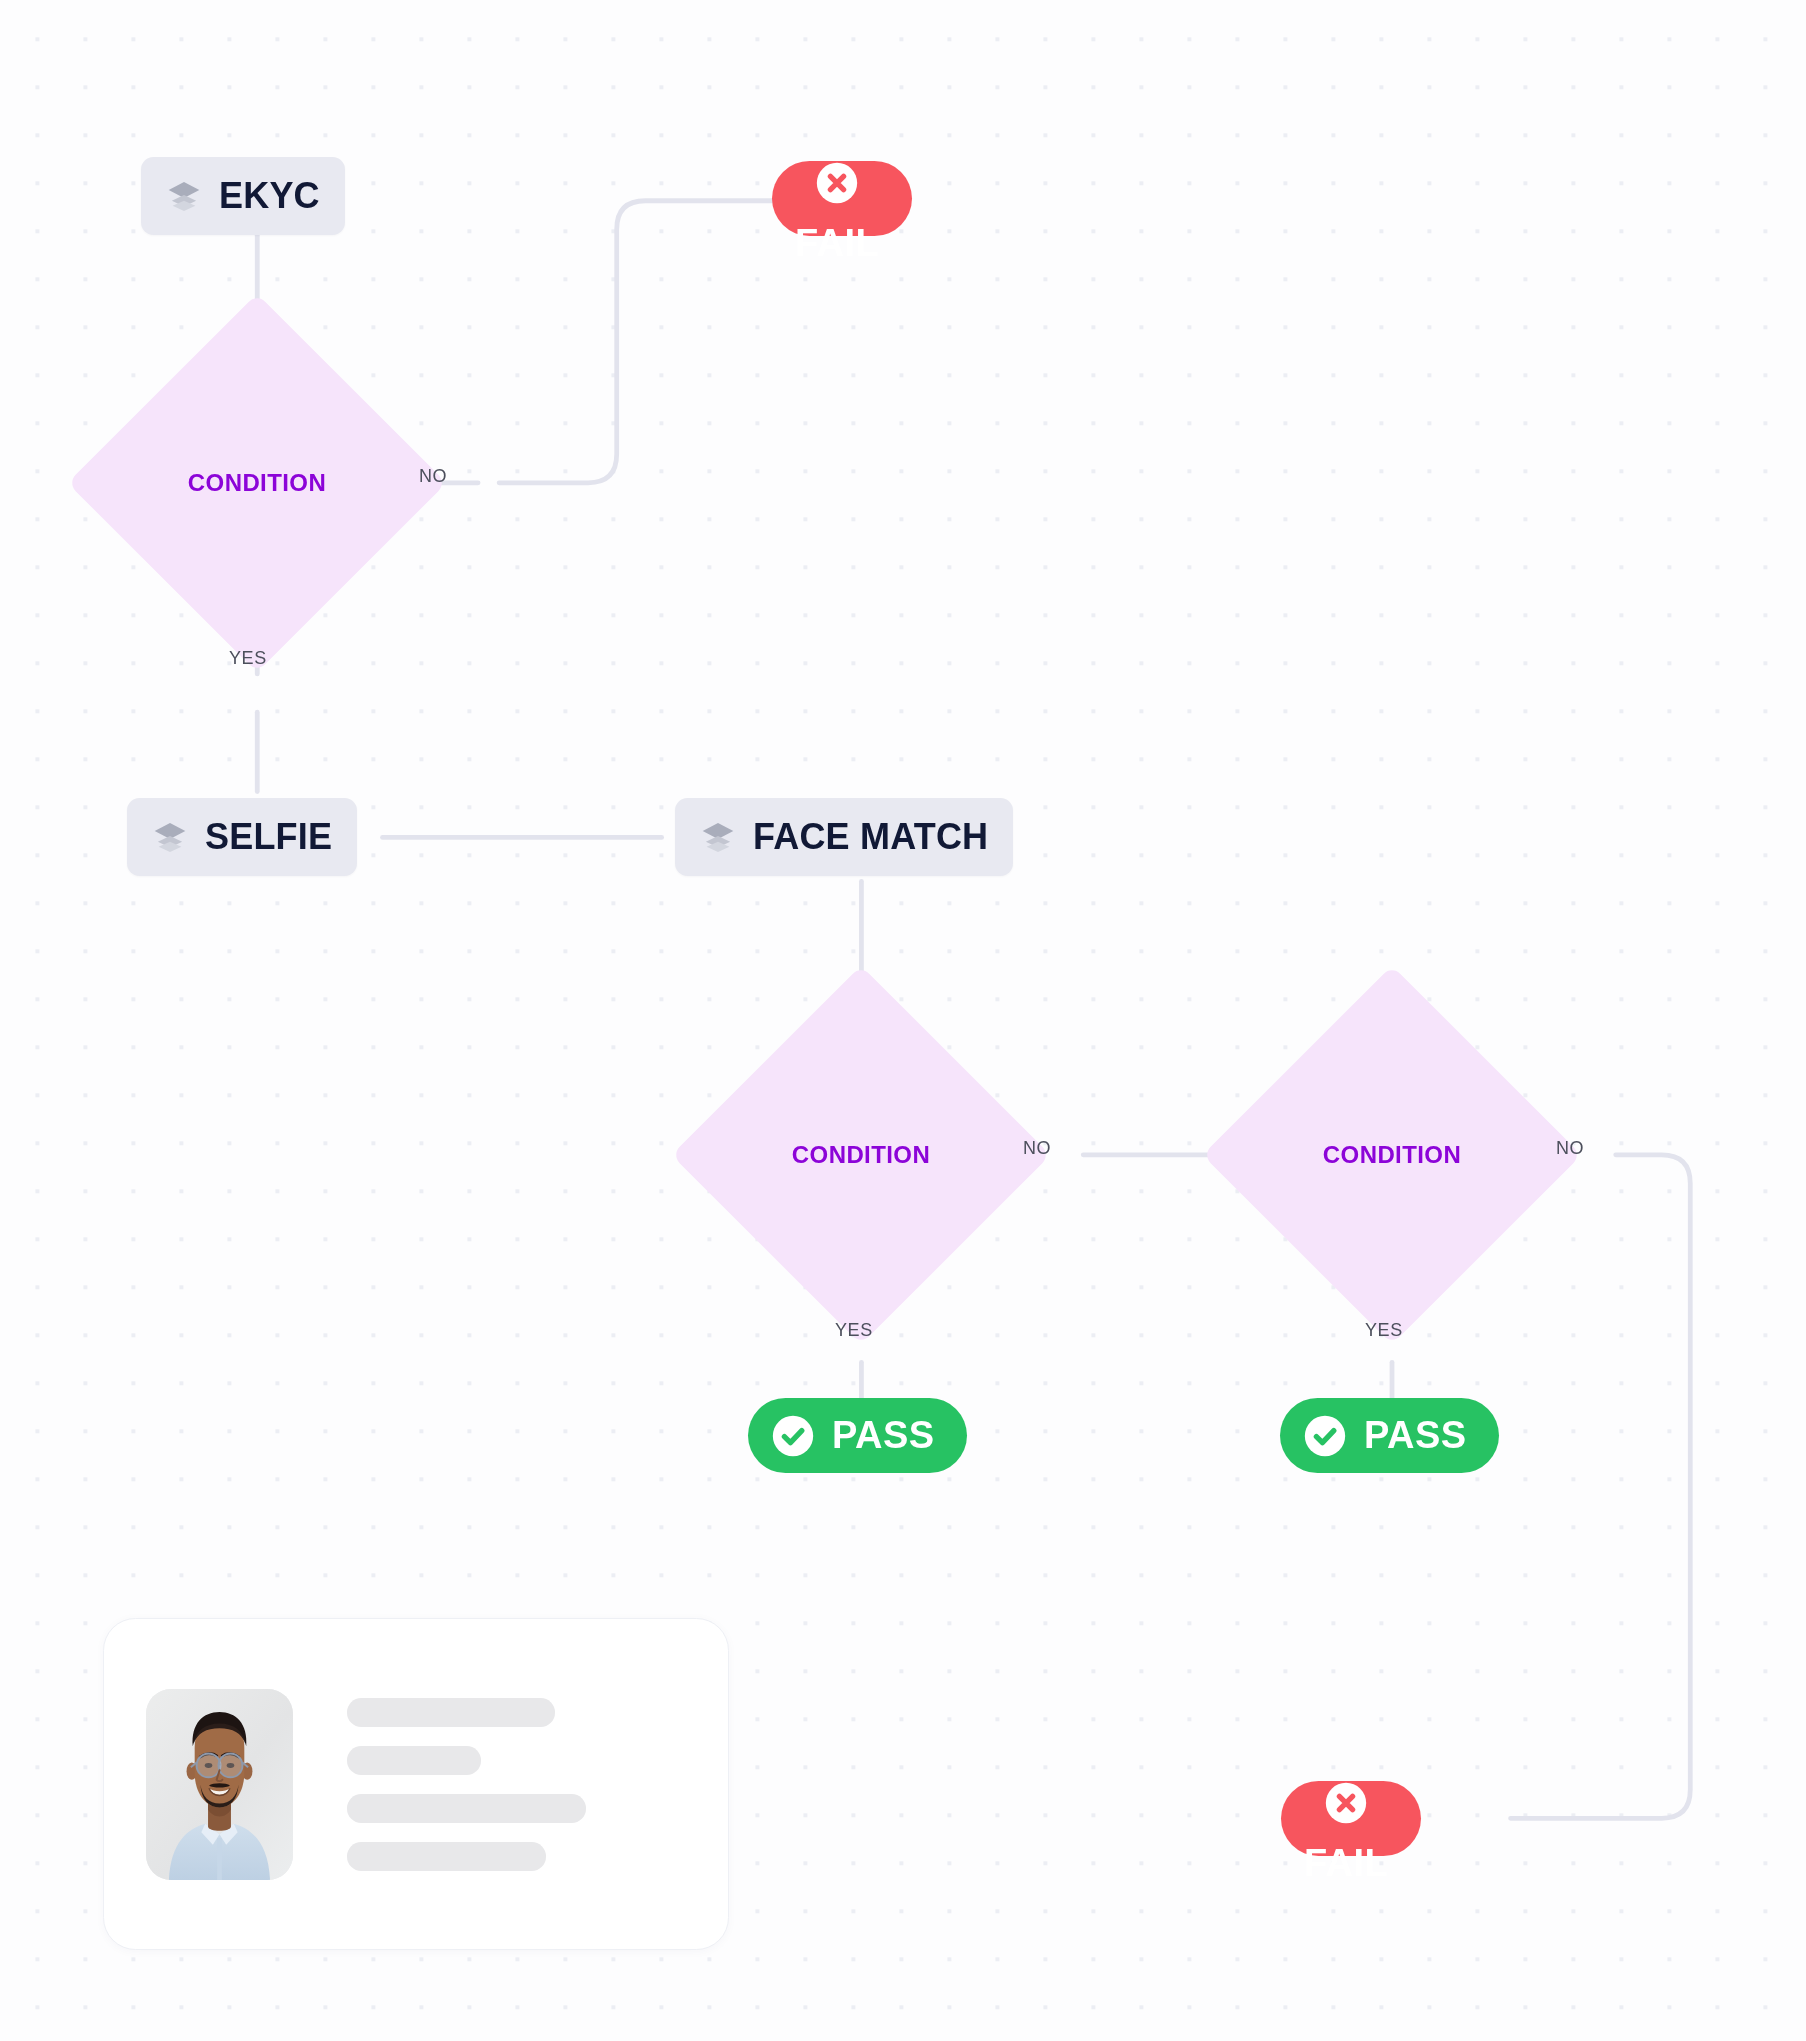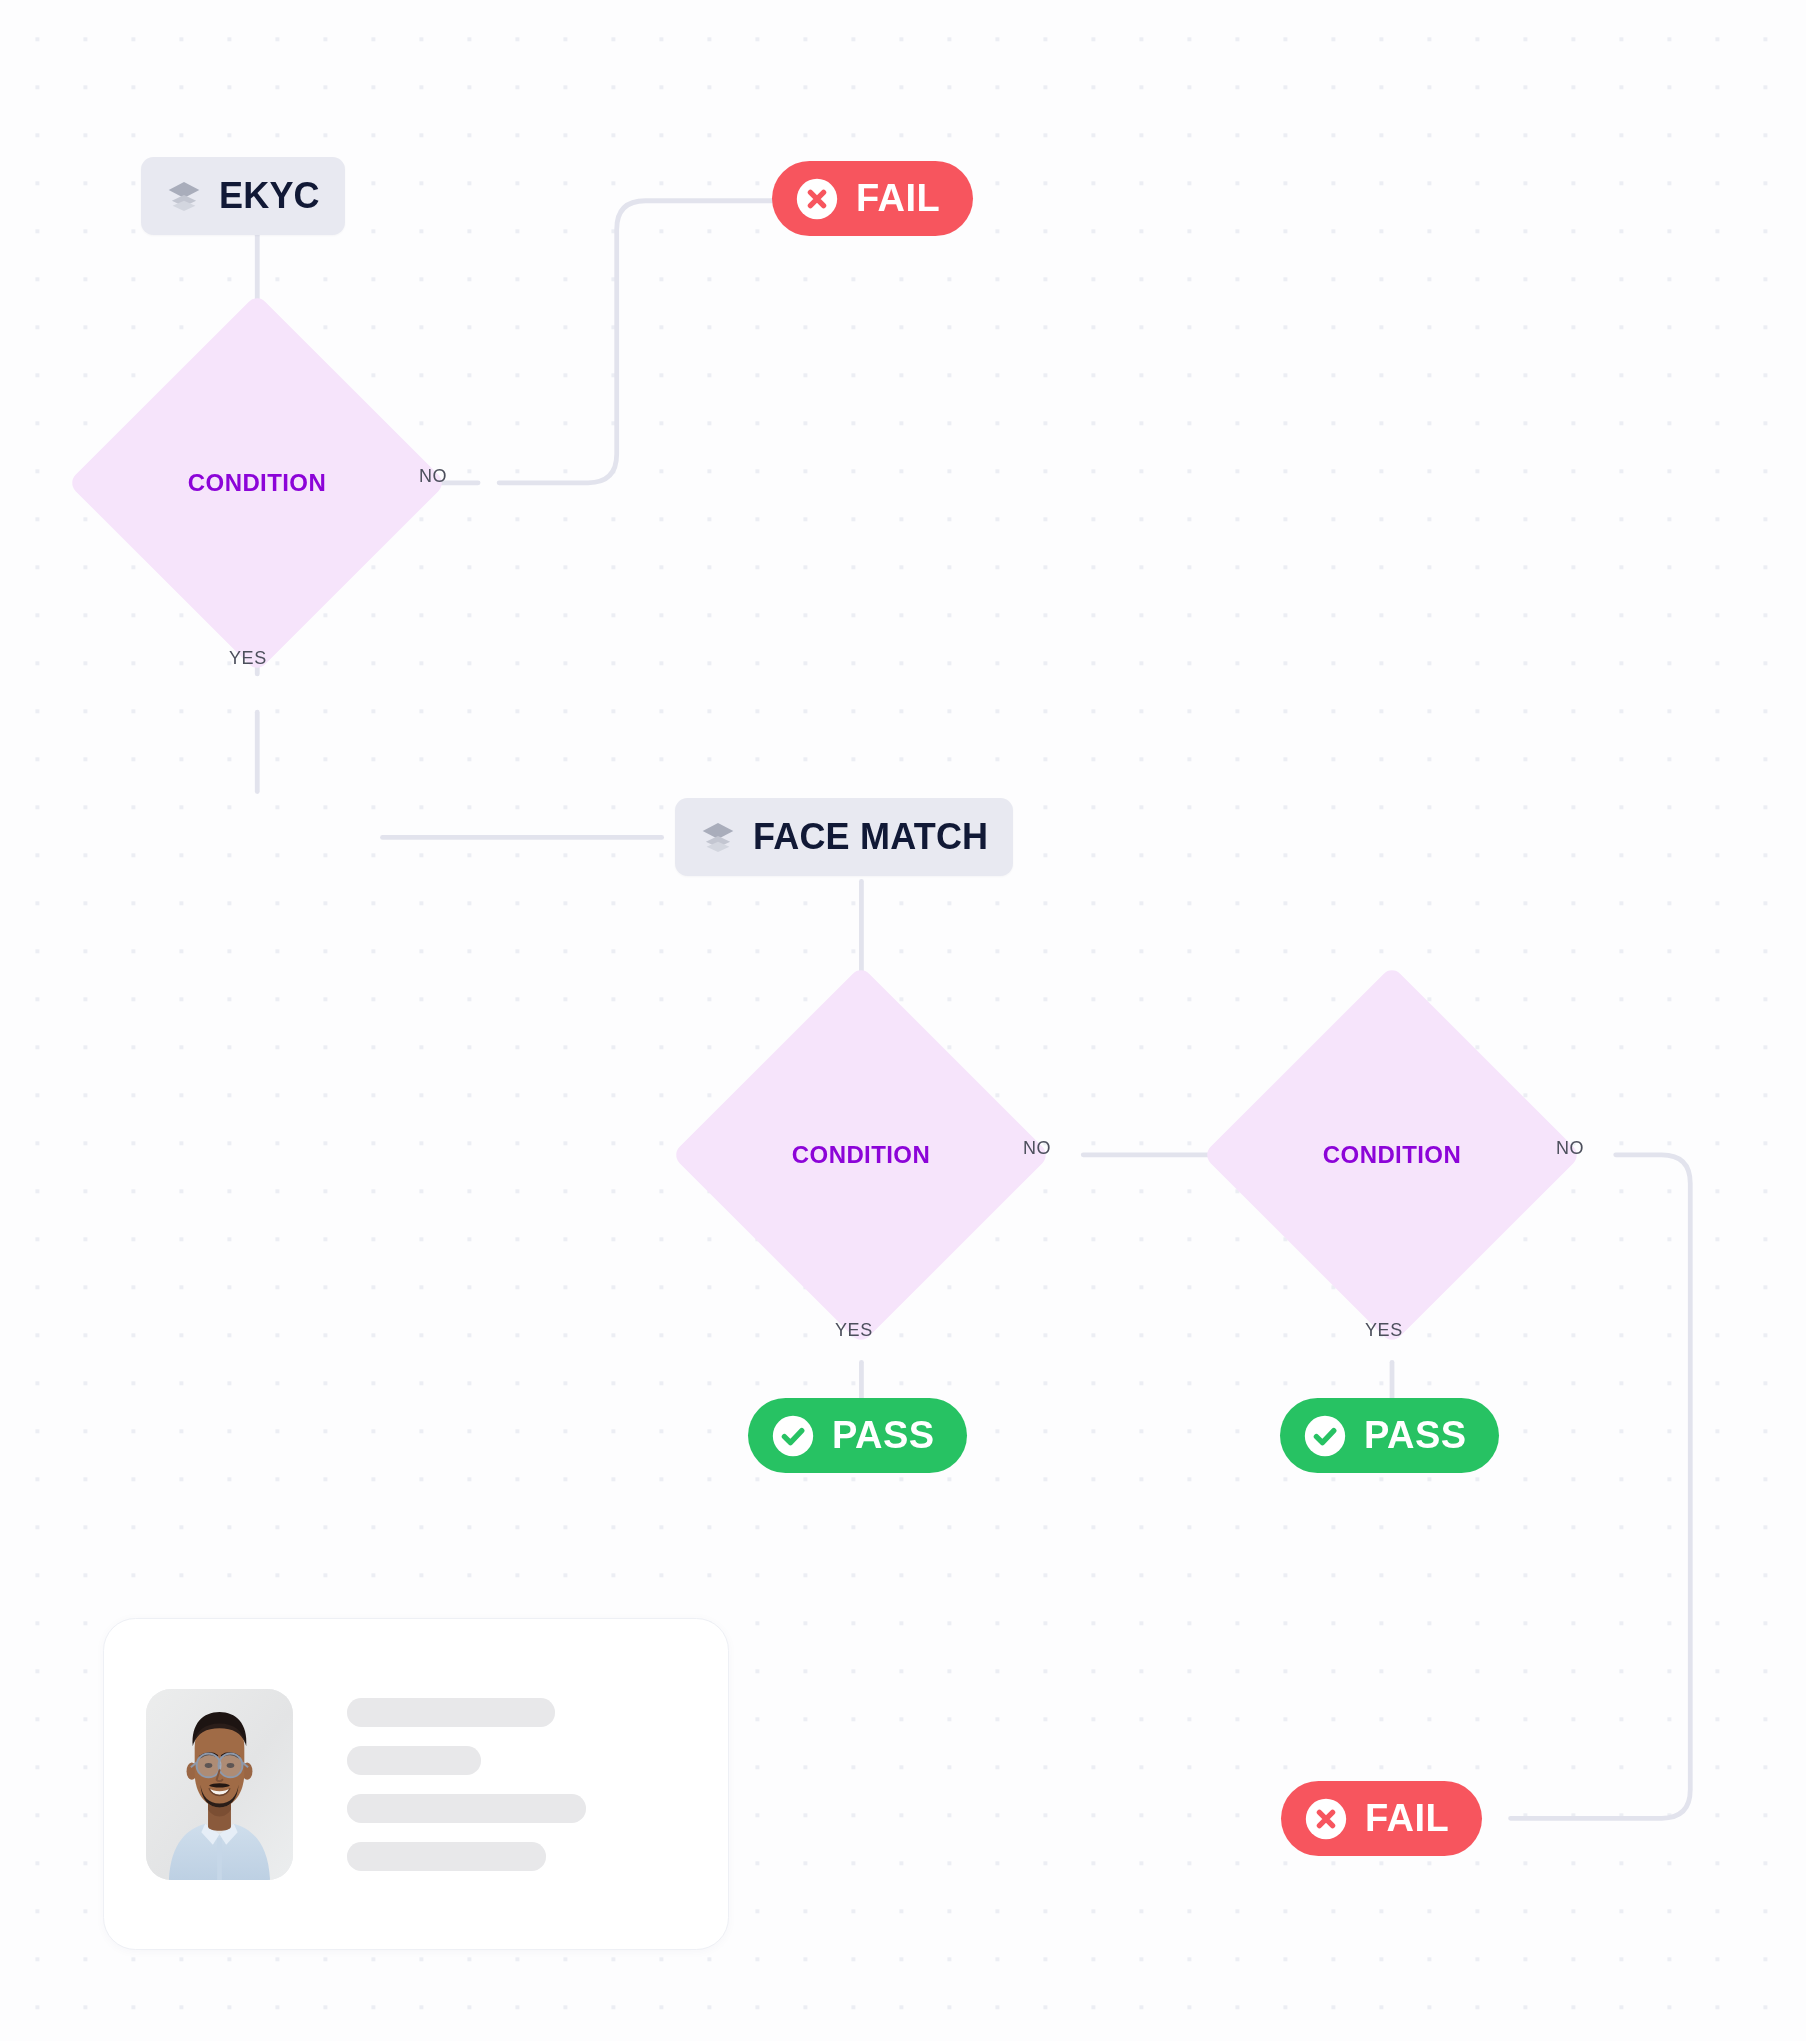--- a/index.html
+++ b/index.html
@@ -107,21 +107,21 @@
     border-radius: 955px;
     box-sizing: border-box;
   }
   .pill-label {
     font-size: 38px;
     font-weight: 600;
     letter-spacing: 0.5px;
     color: #ffffff;
     white-space: nowrap;
   }
-  .pill.fail { background: #f7555e; }
+  .pill.fail { background: #f7555e; flex-direction: column; }
   .pill.pass { background: #27c263; }
   .pill-icon { width: 44px; height: 44px; flex: 0 0 44px; display: block; }
 
   
   #id-card {
     position: absolute;
     left: 103px;
     top: 1618px;
     width: 626px;
     height: 332px;
@@ -191,20 +191,28 @@
 
   <div class="proc-node" style="left:141px; top:157px;">
     <svg class="layers-icon" viewBox="0 0 24 24">
       <path fill="#a9adbb" d="M12 2.6 22.2 8 12 13.4 1.8 8z"></path>
       <path fill="#c3c6d1" d="M12 11.4 20.1 15.1 12 19 3.9 15.1z"></path>
       <path fill="#d3d6df" d="M12 15.1 19.6 18.5 12 22 4.4 18.5z"></path>
     </svg>
     <span class="proc-label">EKYC</span>
   </div>
 
+  <div class="proc-node" style="left:127px; top:798px;">
+    <svg class="layers-icon" viewBox="0 0 24 24">
+      <path fill="#a9adbb" d="M12 2.6 22.2 8 12 13.4 1.8 8z"></path>
+      <path fill="#c3c6d1" d="M12 11.4 20.1 15.1 12 19 3.9 15.1z"></path>
+      <path fill="#d3d6df" d="M12 15.1 19.6 18.5 12 22 4.4 18.5z"></path>
+    </svg>
+    <span class="proc-label">SELFIE</span>
+  </div>
 
   <div class="proc-node" style="left:675px; top:798px;">
     <svg class="layers-icon" viewBox="0 0 24 24">
       <path fill="#a9adbb" d="M12 2.6 22.2 8 12 13.4 1.8 8z"></path>
       <path fill="#c3c6d1" d="M12 11.4 20.1 15.1 12 19 3.9 15.1z"></path>
       <path fill="#d3d6df" d="M12 15.1 19.6 18.5 12 22 4.4 18.5z"></path>
     </svg>
     <span class="proc-label">FACE MATCH</span>
   </div>
 

